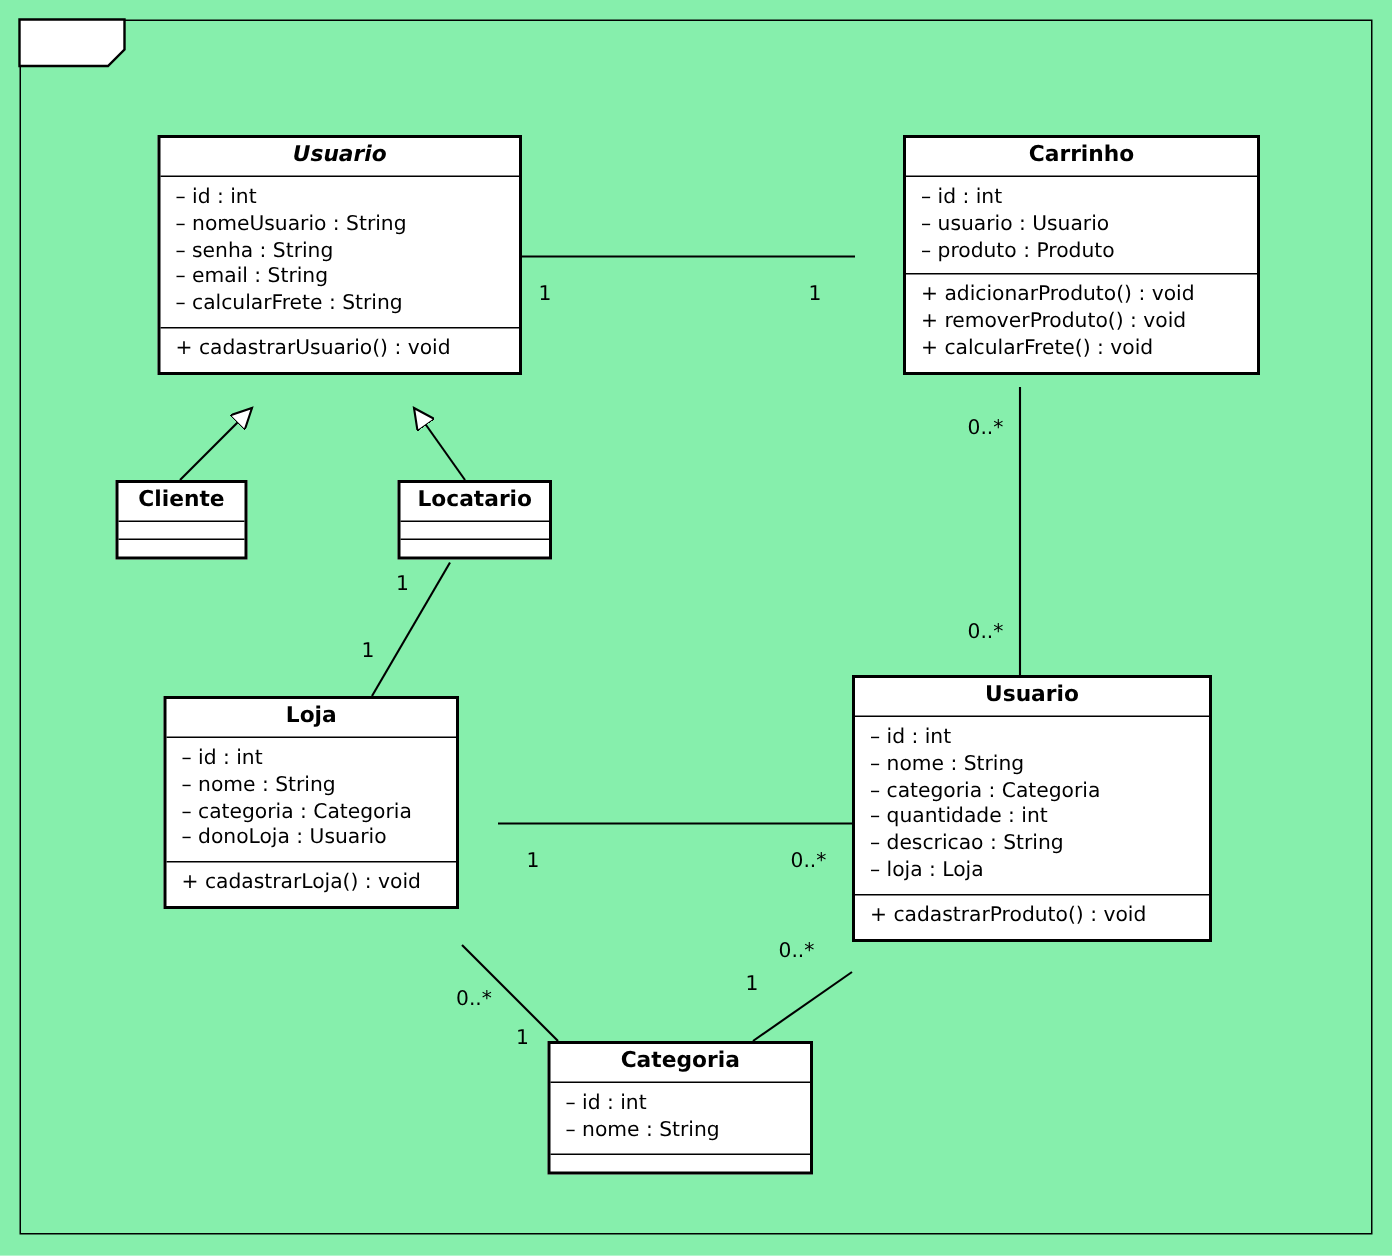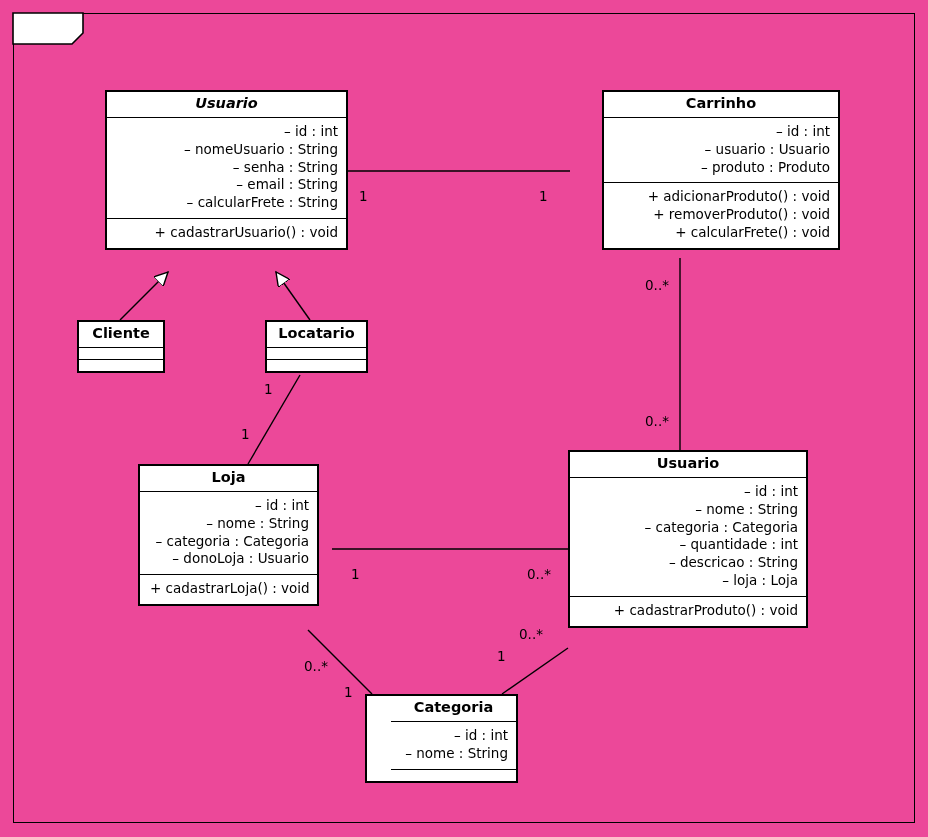--- a/index.html
+++ b/index.html
@@ -11,21 +11,21 @@
   body {
     font-family: "DejaVu Sans", sans-serif;
     width: 928px;
     height: 837px;
     overflow: hidden;
   }
   #canvas {
     position: relative;
     width: 928px;
     height: 837px;
-    background: #ec4899;
+    background: #86efac;
   }
   svg#wires {
     position: absolute;
     left: 0;
     top: 0;
     width: 928px;
     height: 837px;
     pointer-events: none;
   }
   
@@ -63,21 +63,20 @@
     padding: 4px 6px 5px 6px;
     border-bottom: 1.1px solid #000;
     line-height: 1.1;
   }
   .uml-name.abstract {
     font-style: italic;
   }
   .uml-compartment {
     padding: 5px 8px 6px 10px;
     border-bottom: 1.1px solid #000;
-    text-align: right;
   }
   .uml-compartment:last-child {
     border-bottom: none;
   }
   .uml-compartment.empty {
     height: 11px;
     padding: 0;
   }
   .uml-member {
     font-size: 13.5px;
@@ -178,21 +177,21 @@
     <div class="uml-compartment empty"></div>
     <div class="uml-compartment empty"></div>
   </div>
 
   <div class="uml-class" style="left:265px; top:320px; width:103px;">
     <div class="uml-name">Locatario</div>
     <div class="uml-compartment empty"></div>
     <div class="uml-compartment empty"></div>
   </div>
 
-  <div class="uml-class" style="left:138px; top:464px; width:181px;">
+  <div class="uml-class" style="left:109px; top:464px; width:197px;">
     <div class="uml-name">Loja</div>
     <div class="uml-compartment">
       <div class="uml-member">– id : int</div>
       <div class="uml-member">– nome : String</div>
       <div class="uml-member">– categoria : Categoria</div>
       <div class="uml-member">– donoLoja : Usuario</div>
     </div>
     <div class="uml-compartment">
       <div class="uml-member">+ cadastrarLoja() : void</div>
     </div>
@@ -206,21 +205,21 @@
       <div class="uml-member">– categoria : Categoria</div>
       <div class="uml-member">– quantidade : int</div>
       <div class="uml-member">– descricao : String</div>
       <div class="uml-member">– loja : Loja</div>
     </div>
     <div class="uml-compartment">
       <div class="uml-member">+ cadastrarProduto() : void</div>
     </div>
   </div>
 
-  <div class="uml-class" style="left:365px; top:694px; width:153px;padding-left:24px;">
+  <div class="uml-class" style="left:365px; top:694px; width:177px;">
     <div class="uml-name">Categoria</div>
     <div class="uml-compartment">
       <div class="uml-member">– id : int</div>
       <div class="uml-member">– nome : String</div>
     </div>
     <div class="uml-compartment empty"></div>
   </div>
 
   <div class="mult" style="left:359px; top:188px;">1</div>
   <div class="mult" style="left:539px; top:188px;">1</div>

